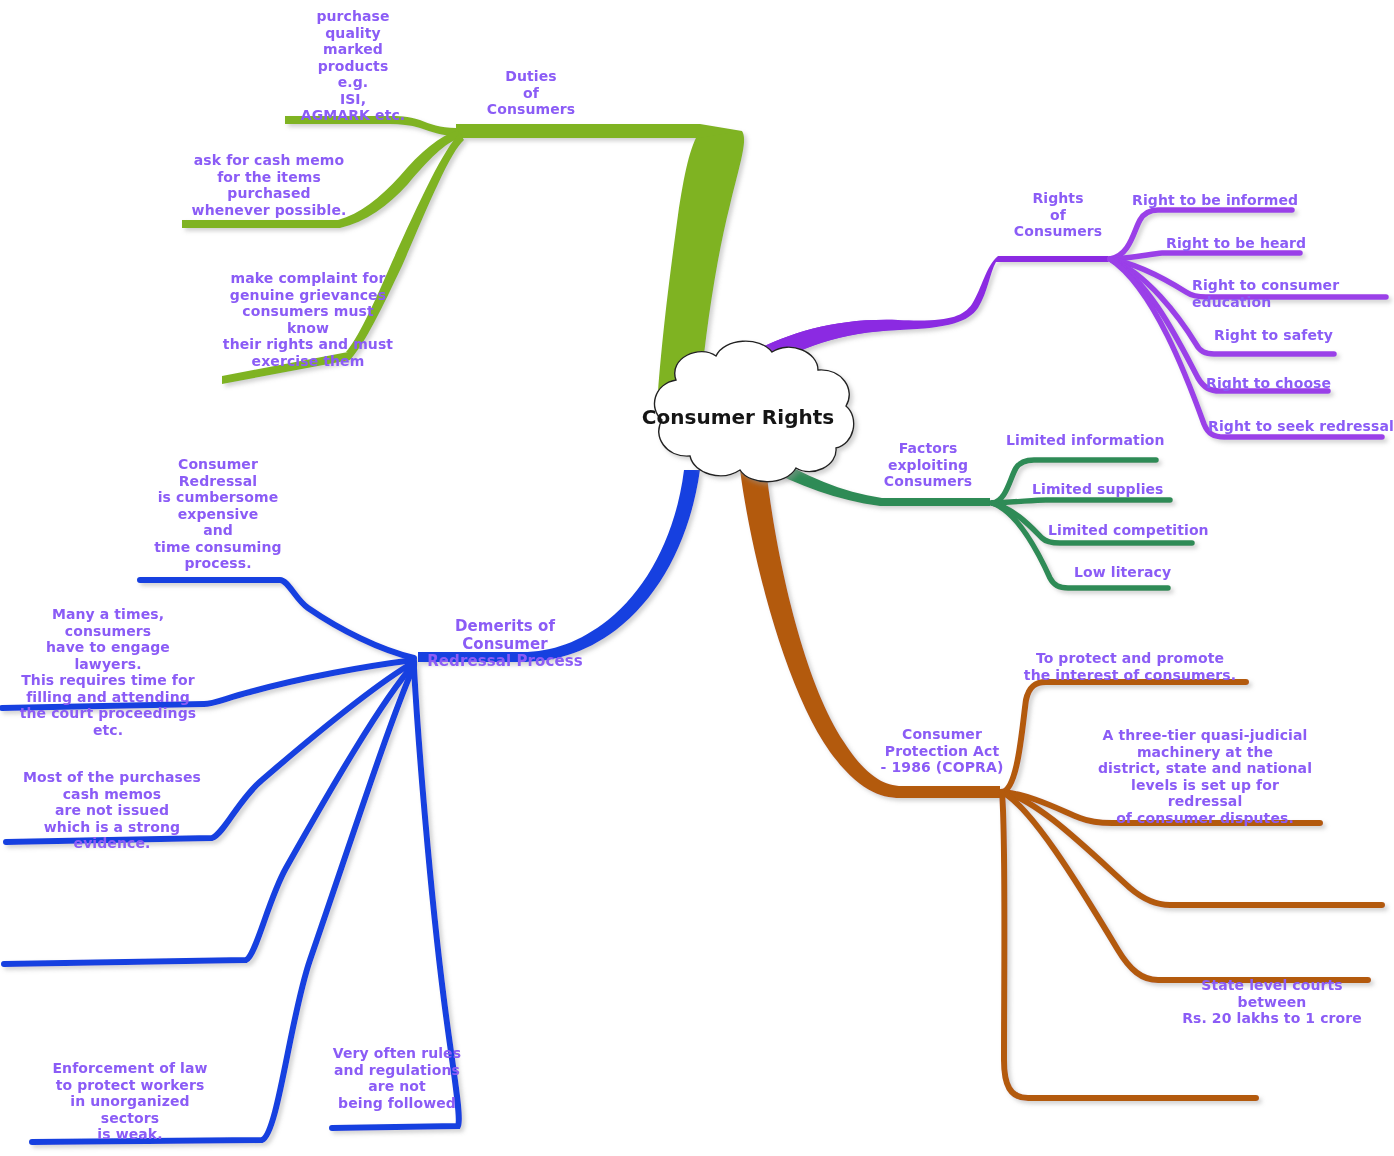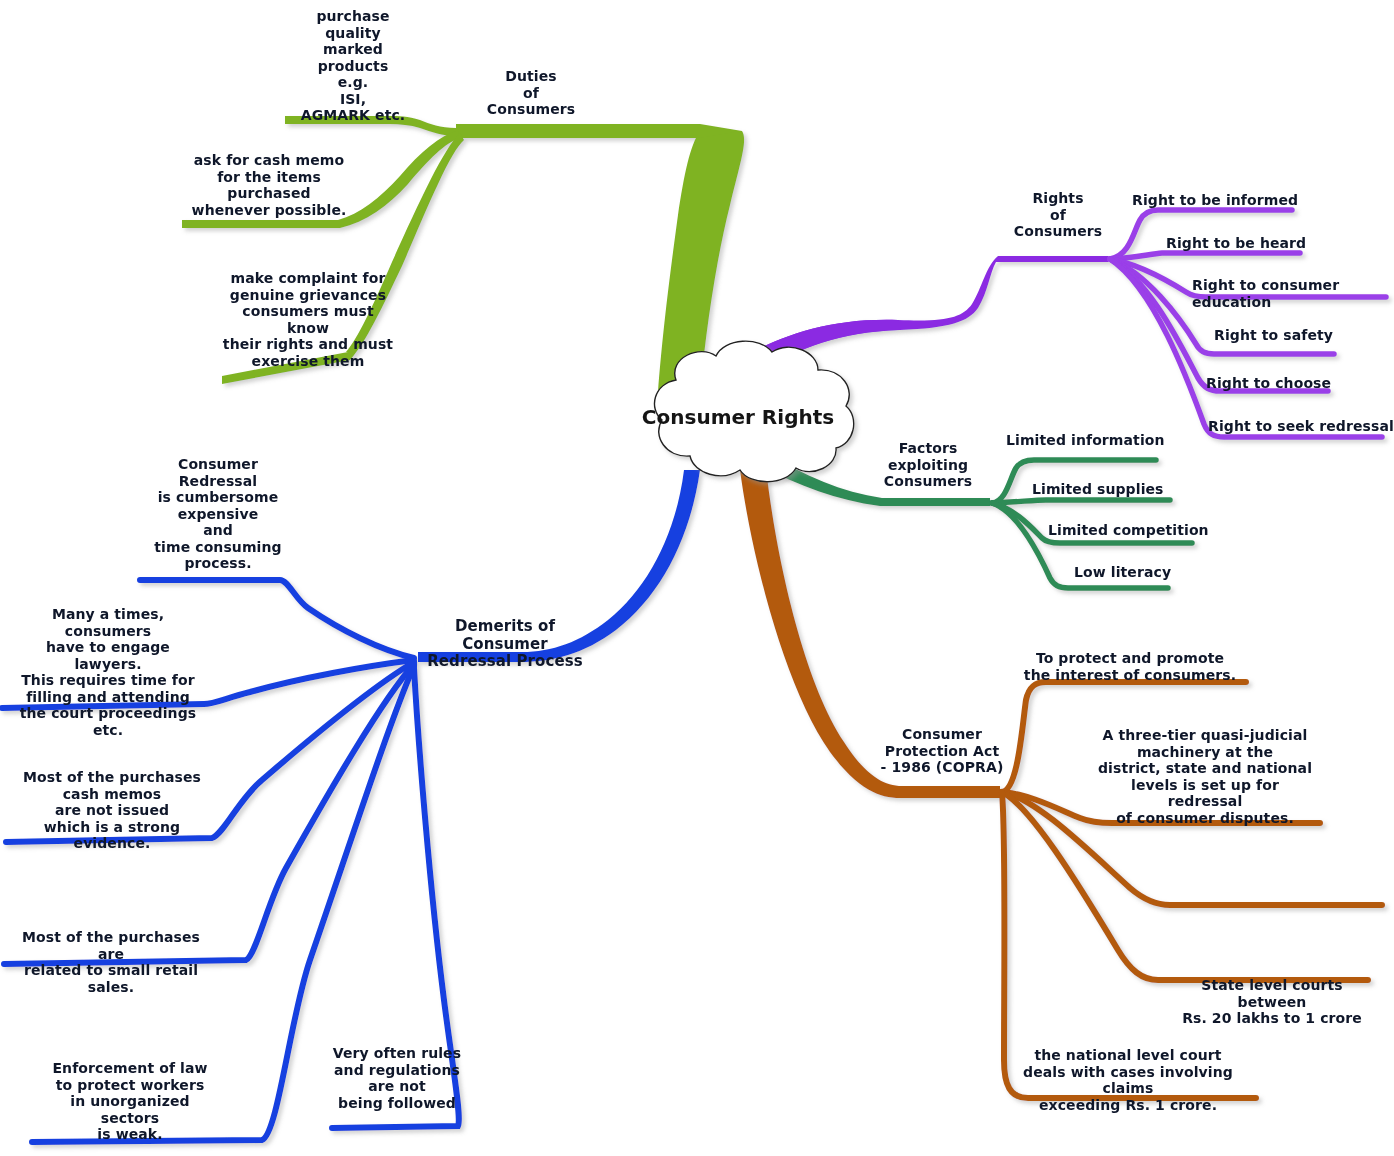--- a/index.html
+++ b/index.html
@@ -1,20 +1,20 @@
 <!DOCTYPE html>
 <html><head>
 <meta charset="utf-8">
 <style>
   html,body{margin:0;padding:0;background:#fff;}
   body{width:1394px;height:1156px;position:relative;overflow:hidden;
        font-family:"DejaVu Sans","Liberation Sans",sans-serif;}
   #mindmap{position:absolute;inset:0;width:1394px;height:1156px;}
   svg.branches{position:absolute;left:0;top:0;width:1394px;height:1156px;}
-  .node{position:absolute;color:#0f172a;font-weight:bold;line-height:1.18;
+  .node{position:absolute;color:#8b5cf6;font-weight:bold;line-height:1.18;
         letter-spacing:.1px;white-space:pre-line;}
   .t14{font-size:14px;}
   .t15{font-size:15px;}
   .ctr{text-align:center;}
   .lft{text-align:left;}
   .center-label{position:absolute;left:613px;top:405px;width:250px;
      text-align:center;font-size:20px;font-weight:bold;color:#151515;}
 </style>
 </head>
 <body>
@@ -163,43 +163,38 @@
 - 1986 (COPRA)</div>
   <div class="node t14 ctr" style="left:1018px;top:650px;width:224px;">To protect and promote
 the interest of consumers.</div>
   <div class="node t14 ctr" style="left:1092px;top:727px;width:226px;">A three-tier quasi-judicial
 machinery at the
 district, state and national
 levels is set up for redressal
 of consumer disputes.</div>
   <div class="node t14 ctr" style="left:1172px;top:977px;width:200px;">State level courts between
 Rs. 20 lakhs to 1 crore</div>
-  <div class="node t14 ctr" style="left:1000px;top:1047px;width:256px;">the national level court
-deals with cases involving claims
-exceeding Rs. 1 crore.</div>
 
   <div class="node t15 ctr" style="left:414px;top:618px;width:182px;">Demerits of Consumer
 Redressal Process</div>
   <div class="node t14 ctr" style="left:140px;top:456px;width:156px;">Consumer Redressal
 is cumbersome
 expensive
 and
 time consuming
 process.</div>
   <div class="node t14 ctr" style="left:14px;top:769px;width:196px;">Most of the purchases
 cash memos
 are not issued
 which is a strong evidence.</div>
   <div class="node t14 ctr" style="left:10px;top:606px;width:196px;">Many a times, consumers
 have to engage lawyers.
 This requires time for
 filling and attending
 the court proceedings etc.</div>
-  <div class="node t14 ctr" style="left:8px;top:929px;width:206px;">Most of the purchases are
-related to small retail sales.</div>
   <div class="node t14 ctr" style="left:52px;top:1060px;width:156px;">Enforcement of law
 to protect workers
 in unorganized sectors
 is weak.</div>
   <div class="node t14 ctr" style="left:332px;top:1045px;width:130px;">Very often rules
 and regulations
 are not
 being followed</div>
 
 </div>

